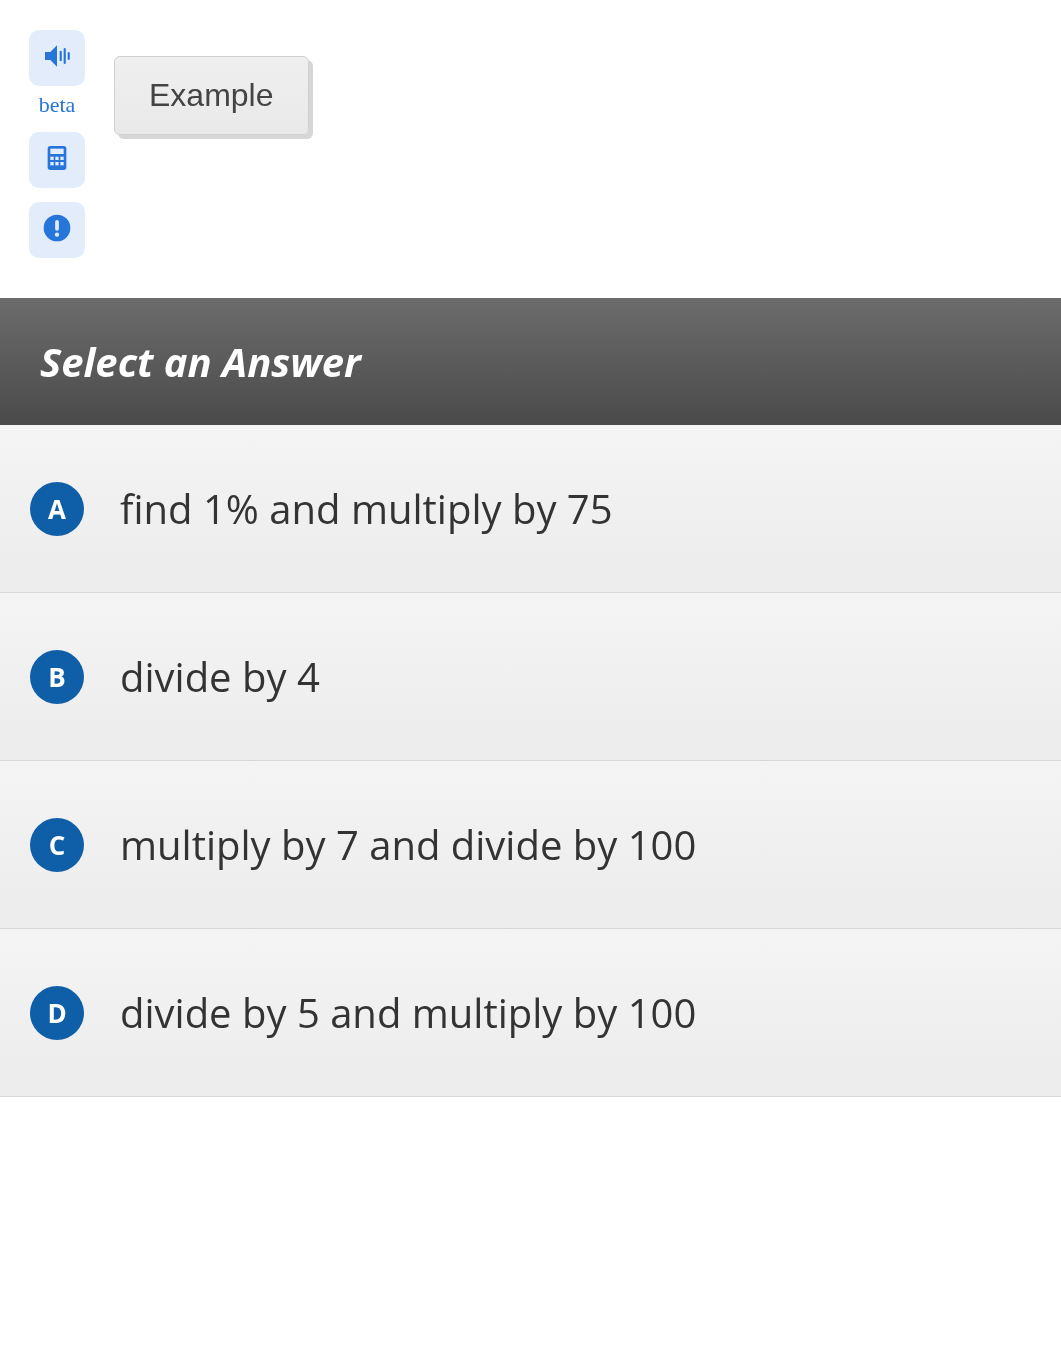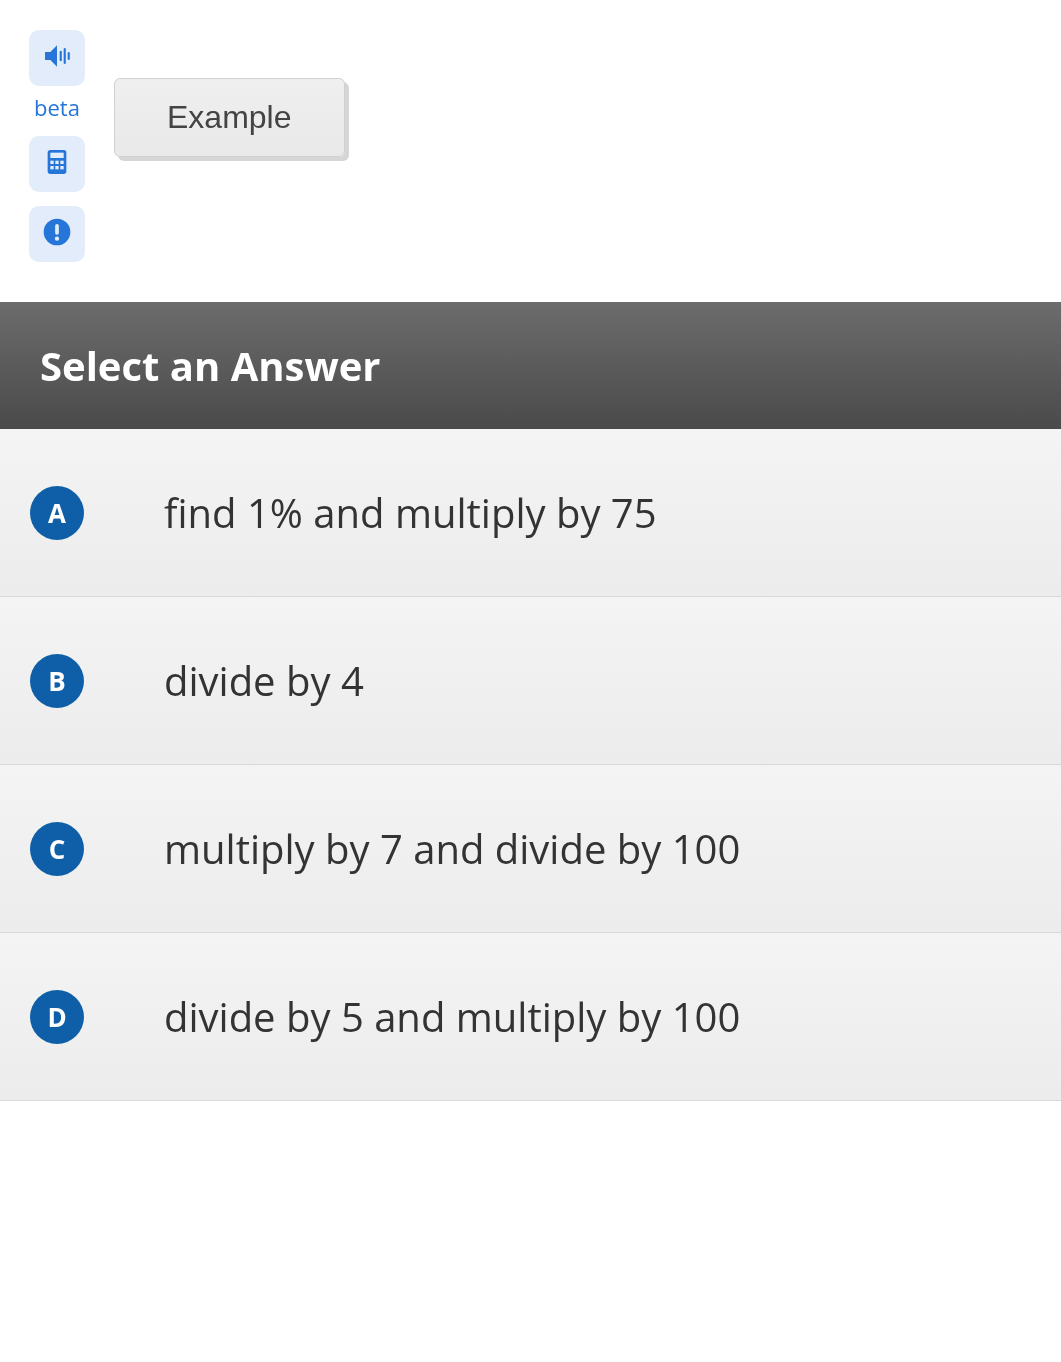--- a/index.html
+++ b/index.html
@@ -14,20 +14,21 @@
     padding: 30px 24px 40px 24px;
     gap: 24px;
   }
   .tool-col {
     display: flex;
     flex-direction: column;
     align-items: center;
     gap: 14px;
     flex-shrink: 0;
     width: 66px;
+    font-family: Liberation Serif, serif;
   }
   .tool-btn {
     width: 56px;
     height: 56px;
     border-radius: 10px;
     background: #e3ecfa;
     display: flex;
     align-items: center;
     justify-content: center;
     cursor: pointer;
@@ -43,37 +44,38 @@
     flex: 1;
     padding-top: 6px;
   }
   .question-text {
     font-size: 42px;
     line-height: 1.55;
     color: #333333;
     font-weight: 400;
   }
   .example-btn {
-    margin-top: 42px;
+    margin-top: 20px;
     display: inline-block;
-    padding: 20px 52px;
+    padding: 20px 34px;
     font-size: 32px;
     color: #444;
     background: linear-gradient(to bottom, #efefef, #e9e9e9);
     border: 1px solid #d0d0d0;
     border-radius: 6px;
     box-shadow: 4px 4px 0 0 #d6d6d6;
     cursor: pointer;
   }
   .select-bar {
     background: linear-gradient(to bottom, #6c6c6c, #4a4a4a);
     color: #ffffff;
     font-size: 40px;
     font-weight: 700;
     padding: 36px 40px;
+    font-style: italic;
   }
   .answers {
     background: #f0f0f0;
   }
   .answer-row {
     display: flex;
     align-items: center;
     gap: 36px;
     padding: 56px 30px;
     background: linear-gradient(to bottom, #f4f4f4, #ececec);
@@ -89,21 +91,20 @@
     font-weight: 700;
     font-size: 26px;
     display: flex;
     align-items: center;
     justify-content: center;
     flex-shrink: 0;
   }
   .answer-text {
     font-size: 40px;
     color: #333333;
-    margin-left: 44px;
   }
 </style>
 </head>
 <body>
 
 <div class="top-section">
   <div class="tool-col">
     <div class="tool-btn">
       <span>
         <svg viewBox="0 0 24 24" fill="#2675d9">

